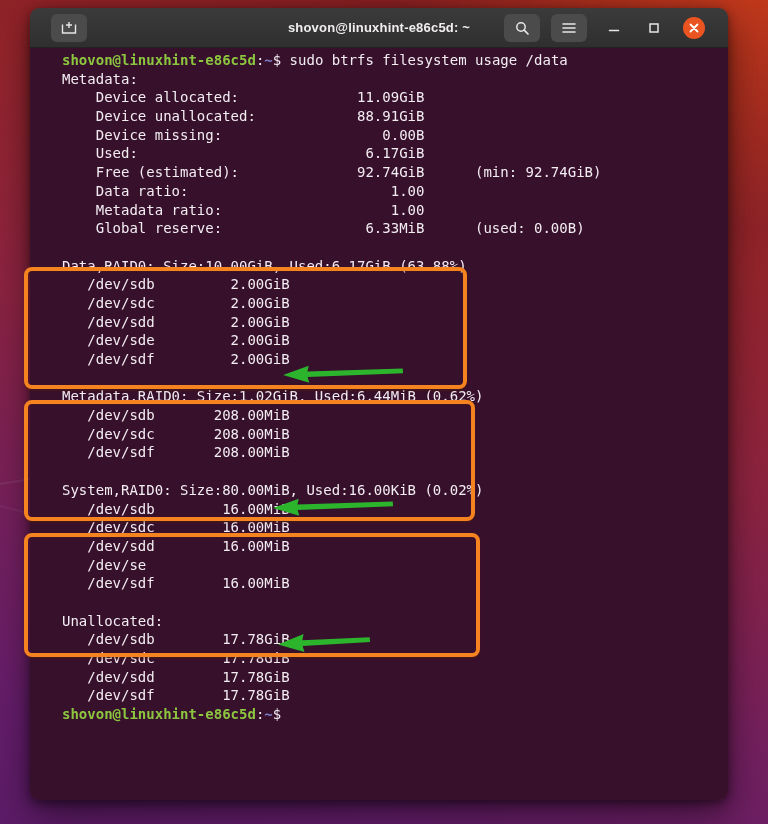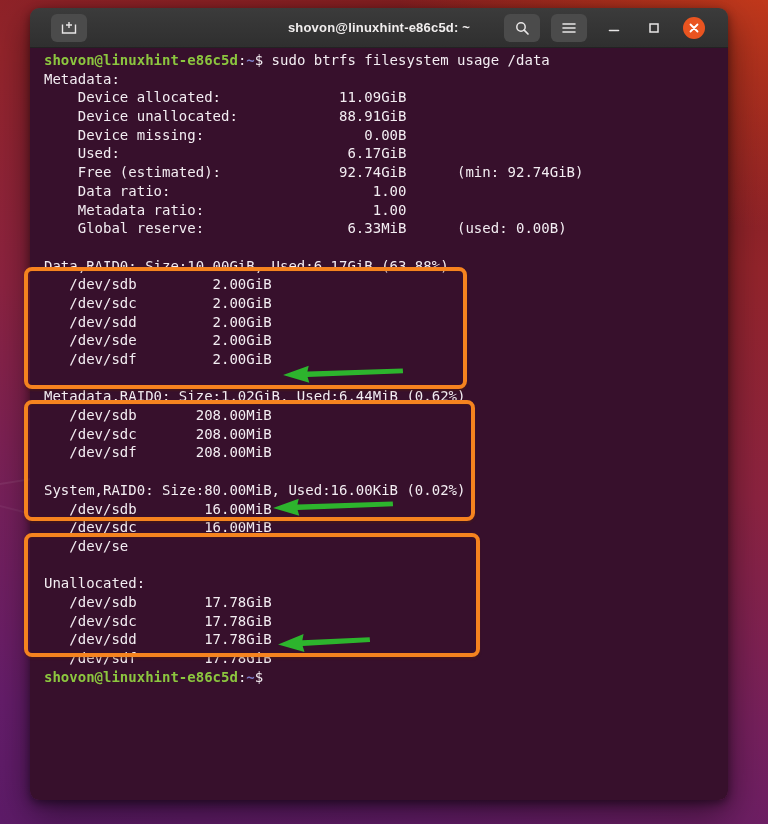--- a/index.html
+++ b/index.html
@@ -42,21 +42,21 @@
     display:flex;align-items:center;justify-content:center;padding:0;margin-left:14px;
   }
   .winctl svg{display:block;}
   .close-btn{
     width:22px;height:22px;border-radius:50%;border:none;cursor:pointer;
     background:var(--close-button,#e95420);
     display:flex;align-items:center;justify-content:center;padding:0;margin-left:16px;margin-right:2px;
   }
   .screen{
     height:752px;background:var(--terminal-bg,#37102c);
-    padding:3px 0 0 14px;box-sizing:border-box;cursor:text;
+    padding:3px 0 0 32px;box-sizing:border-box;cursor:text;
   }
   .term-line{
     height:18.7px;white-space:pre;
     font-family:"DejaVu Sans Mono","Liberation Mono",monospace;
     font-size:14px;line-height:18.7px;color:var(--text,#f3edf2);
   }
   .p-user{color:var(--prompt-green,#8cc63f);font-weight:bold;}
   .p-colon{color:var(--text,#f3edf2);}
   .p-path{color:var(--prompt-path-blue,#7e7ec8);font-weight:bold;}
   .p-cmd{color:var(--text,#f3edf2);}
@@ -133,21 +133,23 @@
       <div class="term-line">   /dev/sdf         2.00GiB</div>
       <div class="term-line"></div>
       <div class="term-line">Metadata,RAID0: Size:1.02GiB, Used:6.44MiB (0.62%)</div>
       <div class="term-line">   /dev/sdb       208.00MiB</div>
       <div class="term-line">   /dev/sdc       208.00MiB</div>
       <div class="term-line">   /dev/sdf       208.00MiB</div>
       <div class="term-line"></div>
       <div class="term-line">System,RAID0: Size:80.00MiB, Used:16.00KiB (0.02%)</div>
       <div class="term-line">   /dev/sdb        16.00MiB</div>
       <div class="term-line">   /dev/sdc        16.00MiB</div>
+      <div class="term-line">   /dev/sdd        16.00MiB</div>
       <div class="term-line">   /dev/se</div>
+      <div class="term-line">   /dev/sdf        16.00MiB</div>
       <div class="term-line"></div>
       <div class="term-line">Unallocated:</div>
       <div class="term-line">   /dev/sdb        17.78GiB</div>
       <div class="term-line">   /dev/sdc        17.78GiB</div>
       <div class="term-line">   /dev/sdd        17.78GiB</div>
       <div class="term-line">   /dev/sdf        17.78GiB</div>
       <div class="term-line"><span class="p-user">shovon@linuxhint-e86c5d</span><span class="p-colon">:</span><span class="p-path">~</span><span class="p-cmd">$</span></div>
     </div>
 </div>
 

